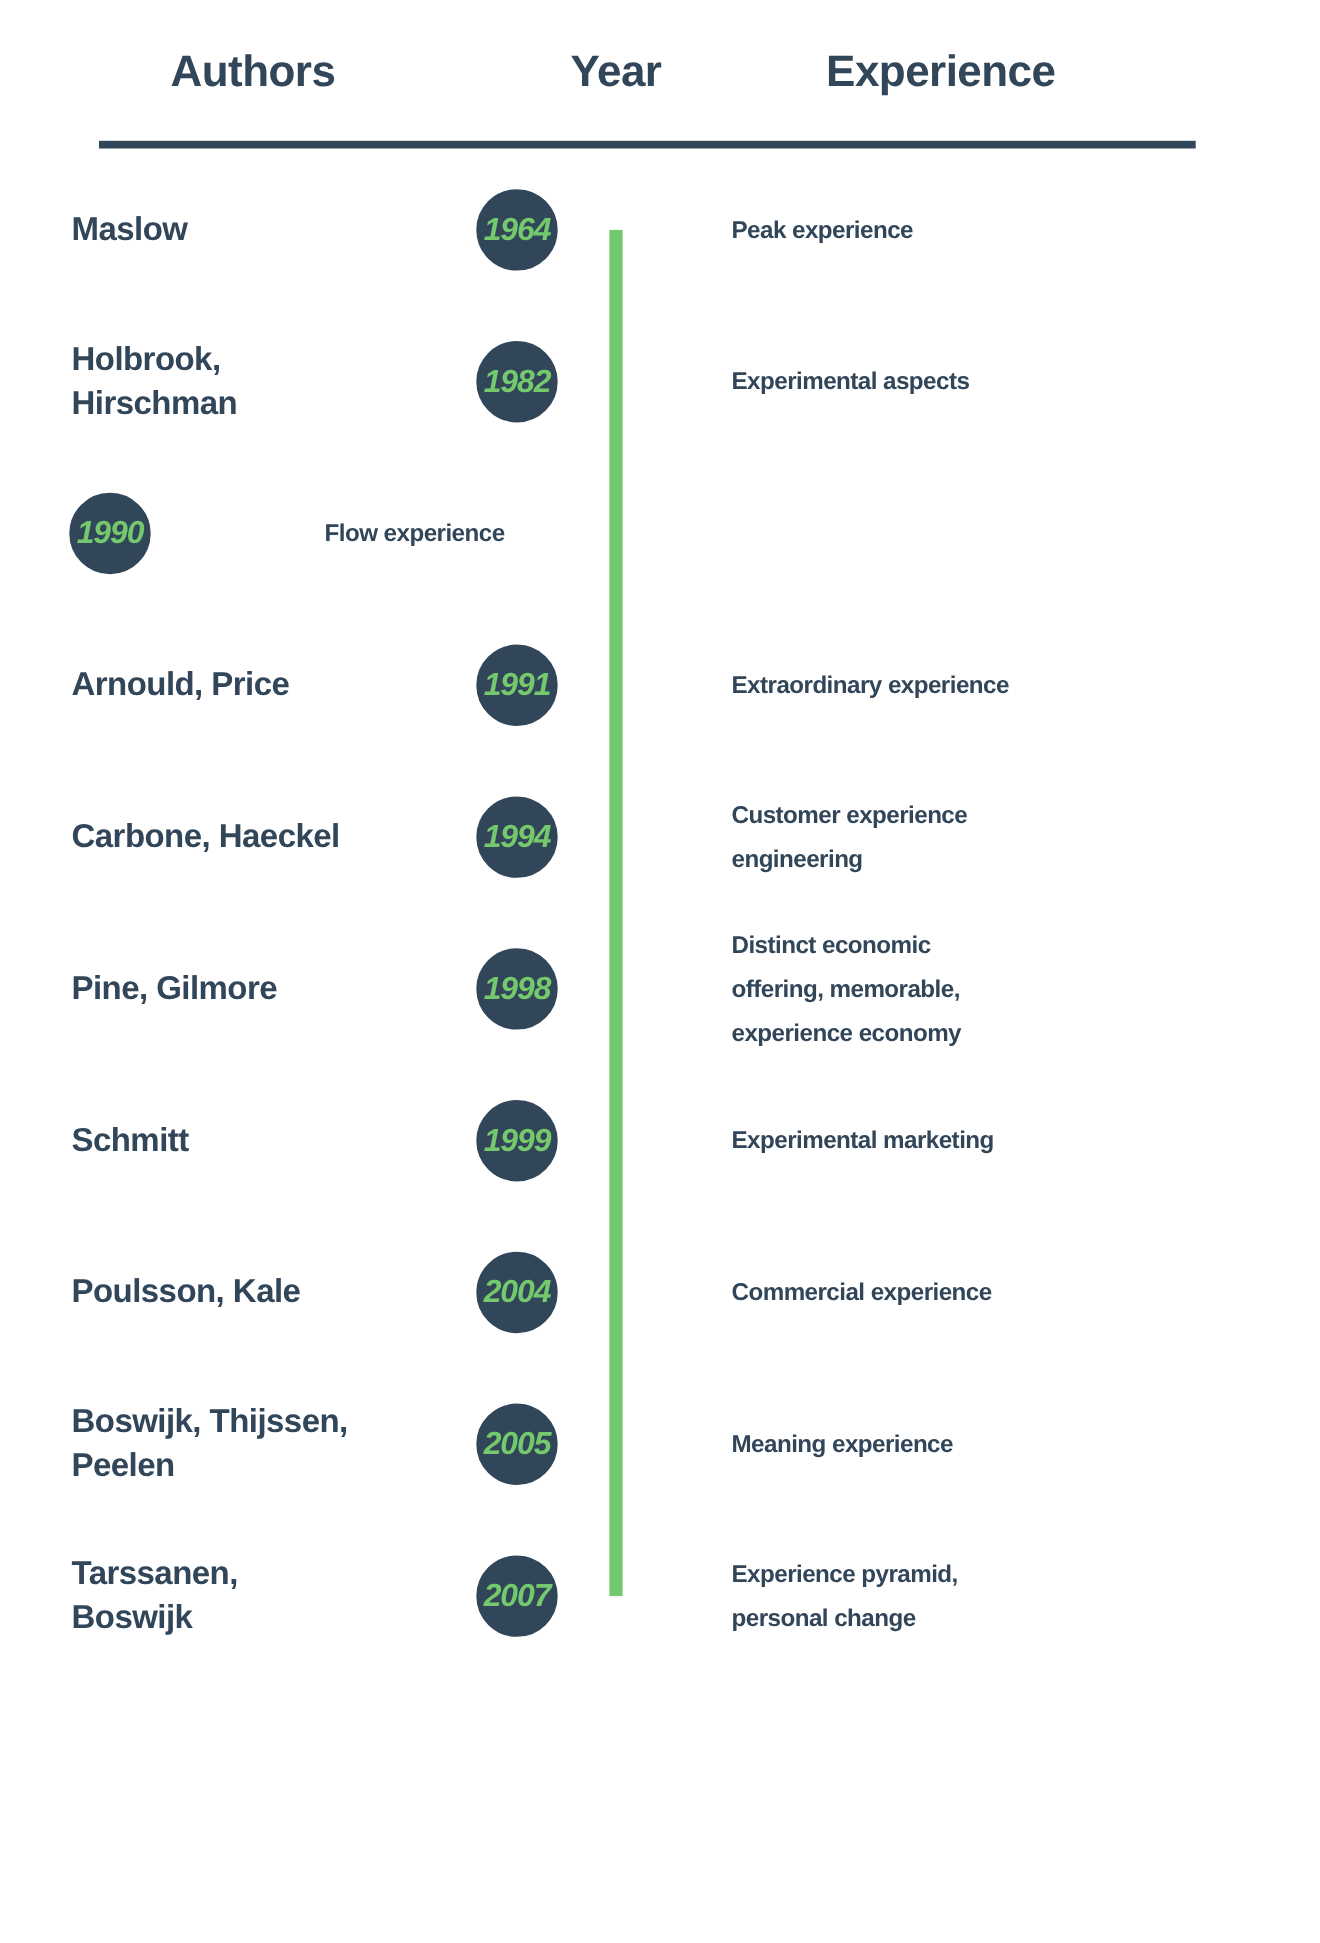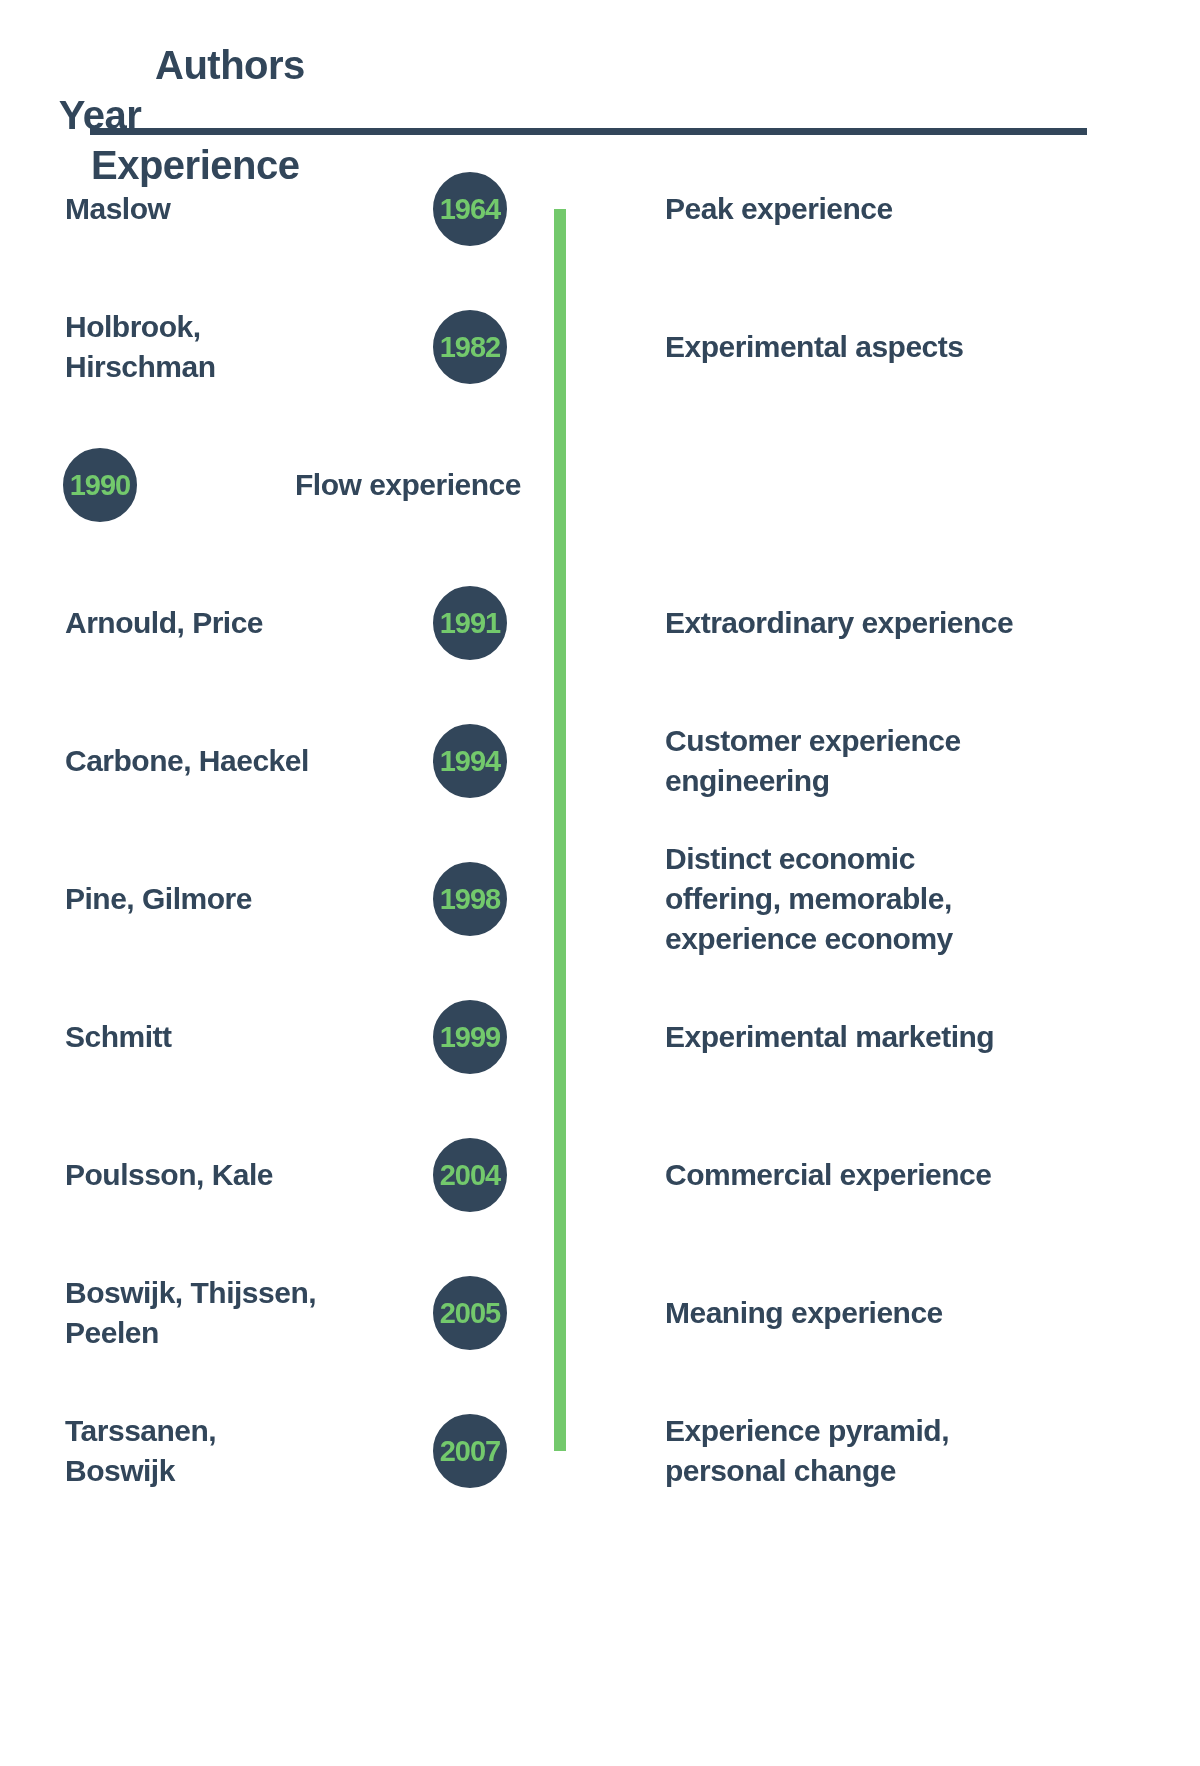--- a/index.html
+++ b/index.html
@@ -22,21 +22,20 @@
   .header-row {
     position: absolute;
     top: 40px;
     left: 0;
     right: 12px;
     display: flex;
     align-items: flex-start;
     font-size: 40px;
     line-height: 50px;
     letter-spacing: -0.5px;
-    flex-direction: column;
   }
   .header-authors { margin-left: 155px; width: 305px; }
   .header-year    { width: 200px; text-align: center; }
   .header-exp     { margin-left: 91px; width: 400px; }
   .rule {
     position: absolute;
     top: 128px;
     left: 90px;
     width: 997px;
     height: 7px;
@@ -82,30 +81,31 @@
     height: 84px;
     border-radius: 50%;
     background: #32465A;
     border: 5px solid #ffffff;
     box-sizing: border-box;
     display: flex;
     align-items: center;
     justify-content: center;
     position: relative;
     z-index: 2;
+    font-style: italic;
   }
   .node-year {
     color: #73C96C;
     font-size: 29px;
     letter-spacing: -1px;
   }
   .cell-exp {
     margin-left: 95px;
     width: 400px;
-    font-size: 30px;
+    font-size: 22px;
     line-height: 40px;
     letter-spacing: -0.5px;
     white-space: pre-line;
   }
 </style>
 </head>
 <body>
 
 <div class="page">
 

